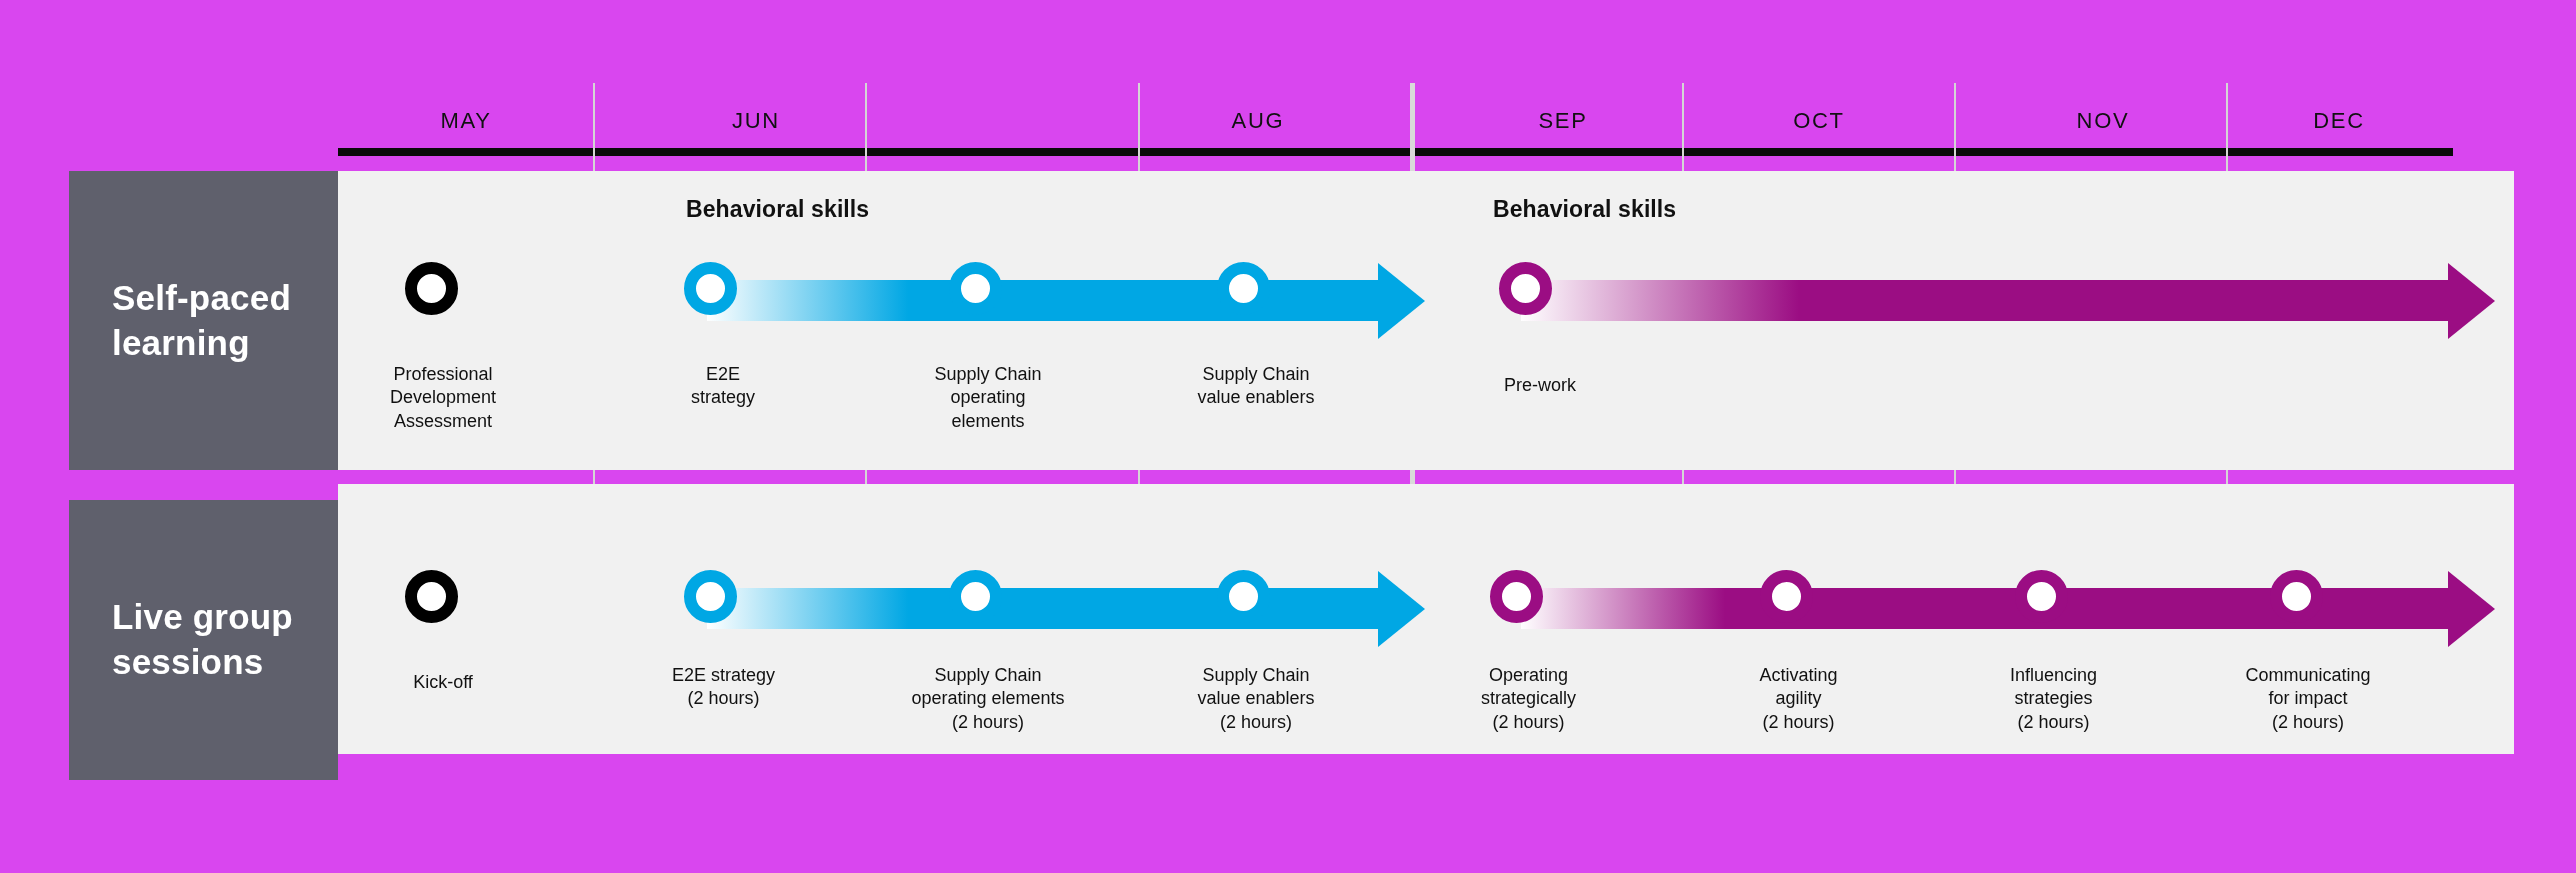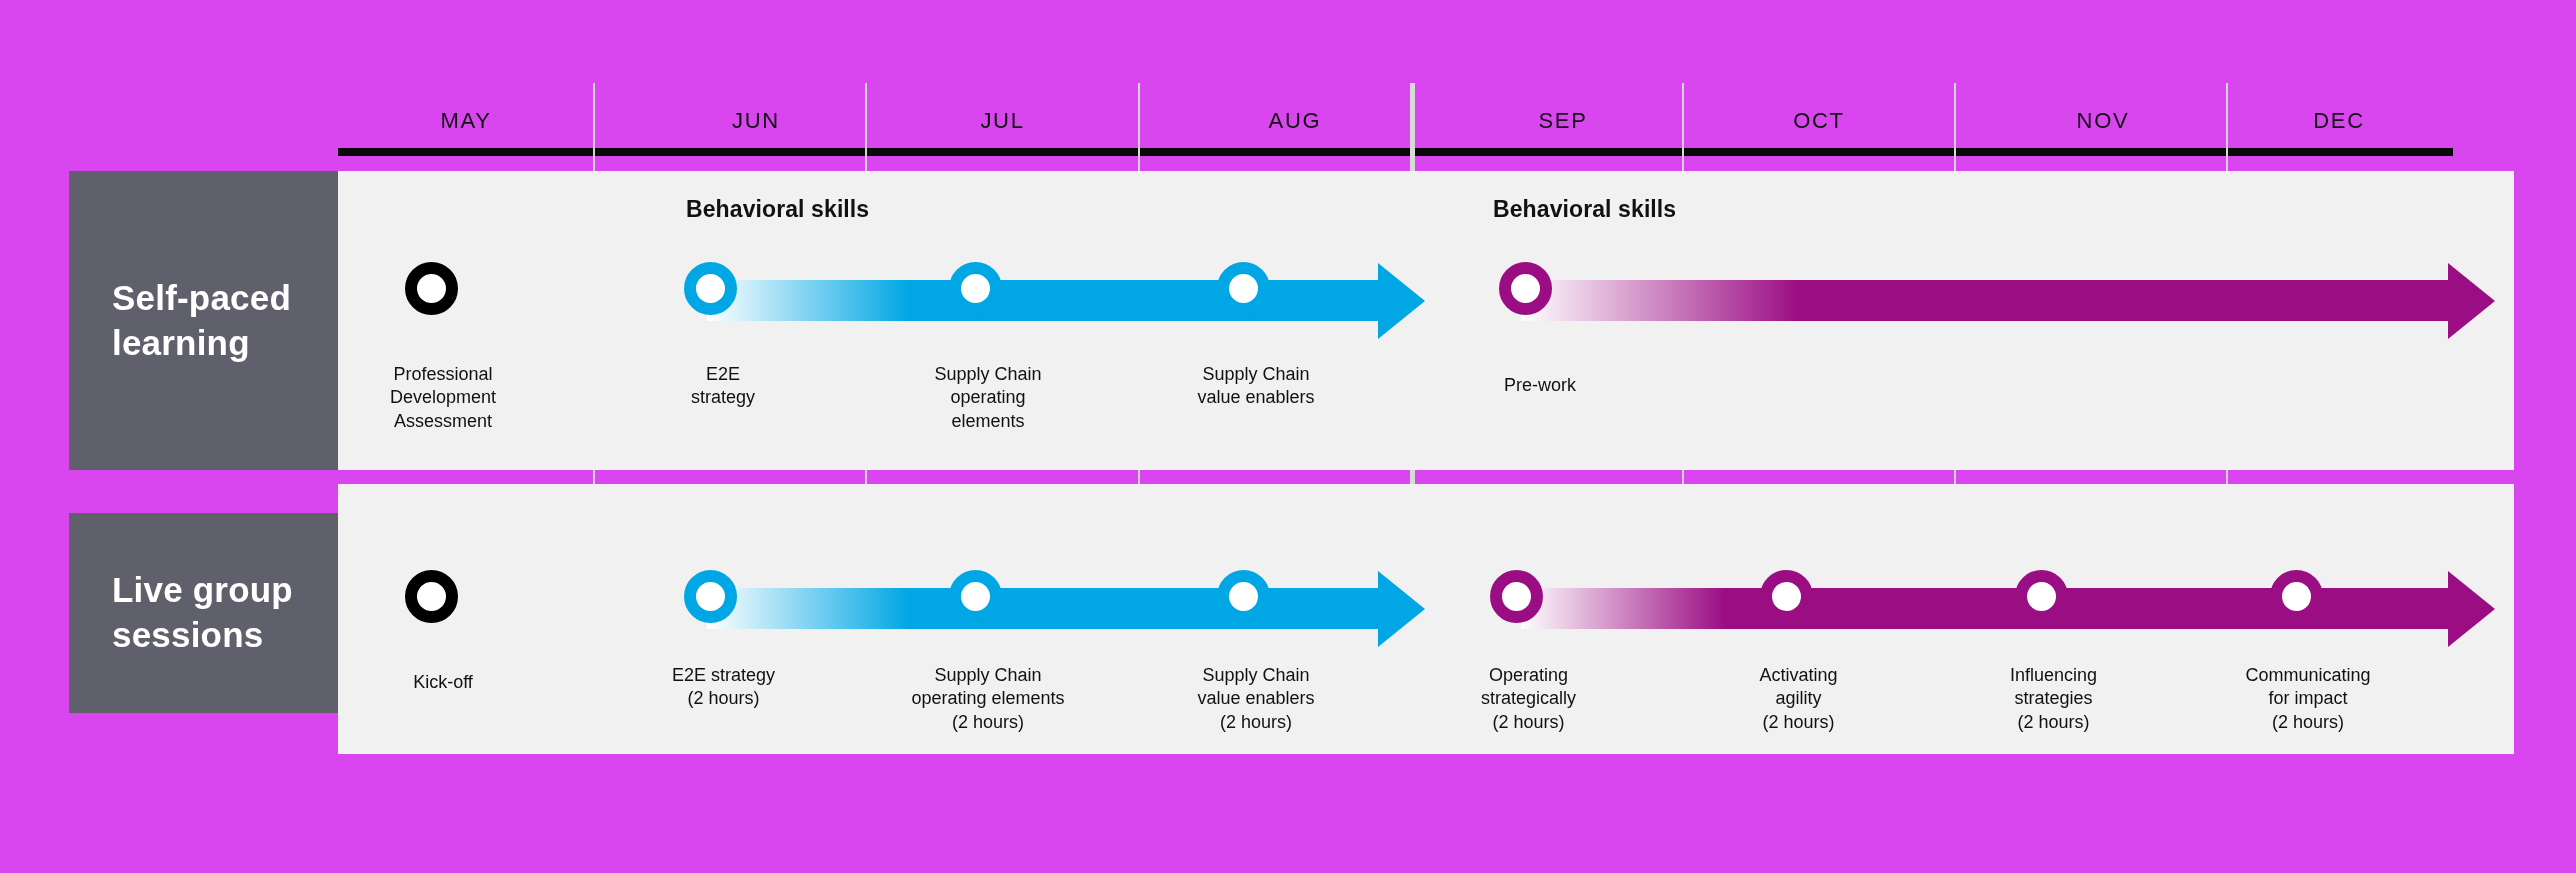--- a/index.html
+++ b/index.html
@@ -80,21 +80,21 @@
     left: 69px;
     width: 269px;
     background: #5f606c;
     color: #ffffff;
     display: flex;
     align-items: center;
     padding-left: 43px;
     padding-right: 16.6px;
   }
   #side-1 { top: 171px; height: 299px; }
-  #side-2 { top: 513px; height: 200px; }
+  #side-2 { top: 500px; height: 280px; }
   .side-label-text {
     font-size: 35px;
     font-weight: 700;
     line-height: 1.28;
     letter-spacing: 0.2px;
   }
 
   
   .section-heading {
     position: absolute;
@@ -153,24 +153,21 @@
 
 <div id="root">
 
   <div class="month-axis" id="month-axis">
       <div class="month-cell" style="left: 0px; width: 256px;">
         <div class="month-label">MAY</div>
       </div>
       <div class="month-cell" style="left: 256px; width: 324px;">
         <div class="month-label">JUN</div>
       </div>
-      <div class="month-cell" style="left: 528px; width: 273px;">
-        <div class="month-label">JUL</div>
-      </div>
-      <div class="month-cell" style="left: 800px; width: 240px; margin-left: 37px;">
+      <div class="month-cell" style="left: 800px; width: 240px;">
         <div class="month-label">AUG</div>
       </div>
       <div class="month-cell" style="left: 1072px; width: 306px;">
         <div class="month-label">SEP</div>
       </div>
       <div class="month-cell" style="left: 1345px; width: 272px;">
         <div class="month-label">OCT</div>
       </div>
       <div class="month-cell" style="left: 1617px; width: 272px; margin-left: 12px;">
         <div class="month-label">NOV</div>

